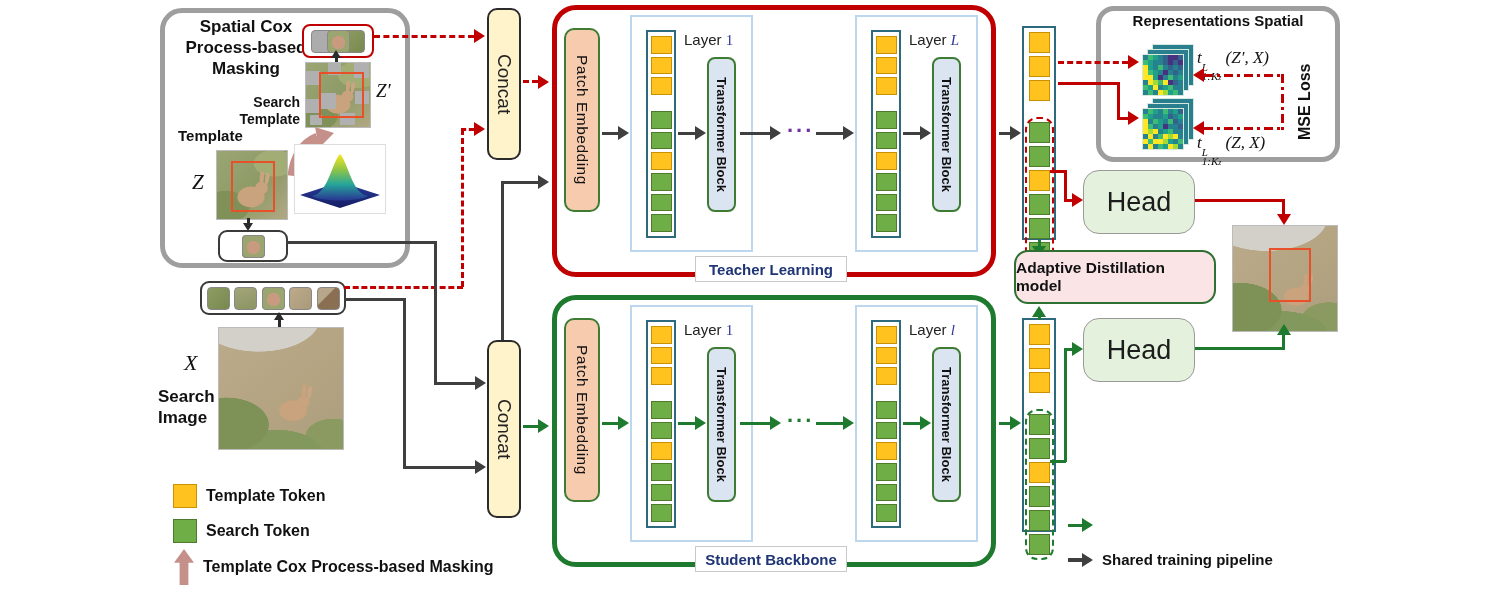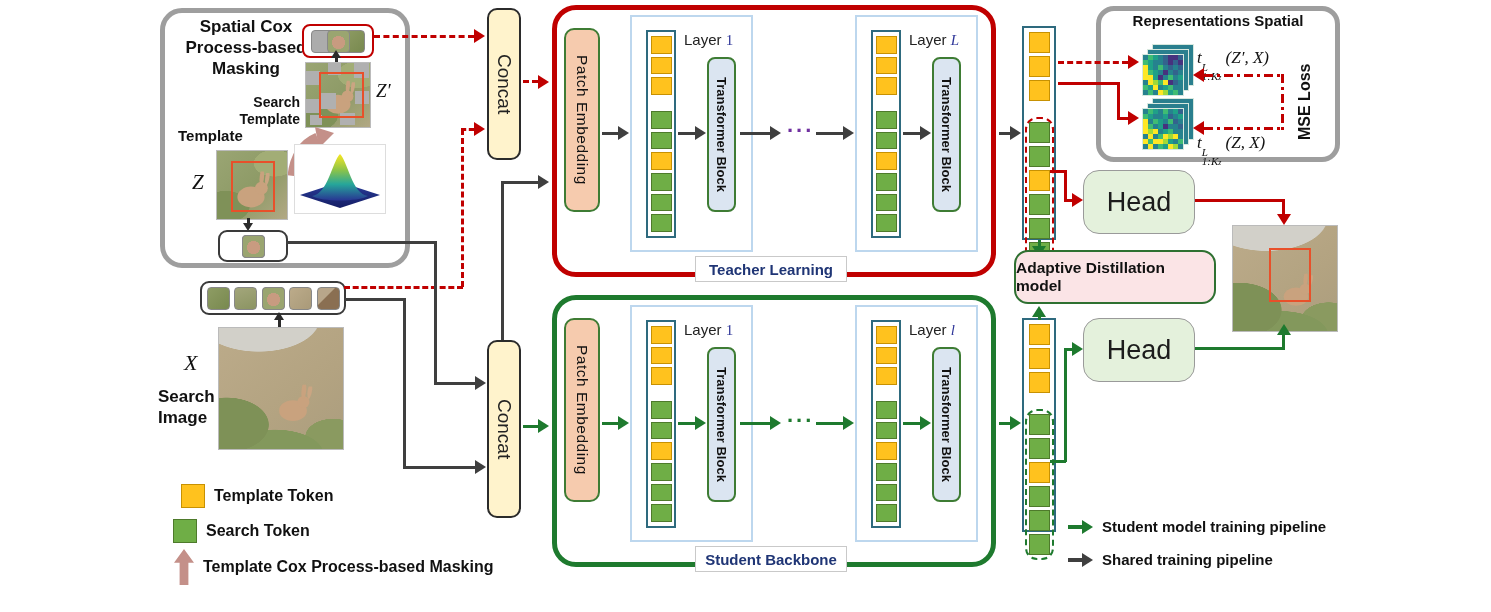--- a/index.html
+++ b/index.html
@@ -197,21 +197,21 @@
       <path d="M41 10 C39 19 39 24 42 27 C45 24 46 14 45 10 Z" fill="#c9a27e"></path>
       <path d="M48 12 C46 19 46 24 48 27 C51 24 53 15 52 12 Z" fill="#caa582"></path>
     </svg>
   </div>
   <div class="abs serif it" style="left:184px;top:350px;font-size:22px">X</div>
   <div class="abs bold" style="left:158px;top:386px;font-size:17px;line-height:21px">
     <div>Search</div>
     <div>Image</div>
   </div>
 
-  <div class="lgl-row" style="left:181px;top:484px">
+  <div class="lgl-row" style="left:173px;top:484px">
     <div class="sw" style="background:#FFC21E;border-color:#c79102"></div>
     <span>Template Token</span>
   </div>
   <div class="lgl-row" style="left:173px;top:519px">
     <div class="sw" style="background:#6FAE46;border-color:#4e7a2b"></div>
     <span>Search Token</span>
   </div>
   <div class="lgl-row" style="left:174px;top:549px">
     <div class="uparrow"></div>
     <span>Template Cox Process-based Masking</span>
@@ -589,21 +589,20 @@
   <div class="abs head" style="left:1083px;top:318px;width:112px;height:64px">Head</div>
   <div class="sh" style="--c:#1E7A2E;left:1195px;top:347px;width:90px"></div>
   <div class="sv" style="--c:#1E7A2E;left:1282px;top:334px;height:15px"></div>
   <div class="ah u" style="--c:#1E7A2E;left:1277px;top:324px"></div>
 
   <div class="lgr-row" style="left:1068px;top:518px">
     <span class="la" style="--c:#1E7A2E">
         <span class="bar"></span>
         <span class="tip"></span>
       </span>
-    <span>Student model training pipeline</span>
   </div>
   <div class="lgr-row" style="left:1068px;top:551px">
     <span class="la" style="--c:#3f3f3f">
         <span class="bar"></span>
         <span class="tip"></span>
       </span>
     <span>Shared training pipeline</span>
   </div>
 
 </div>

